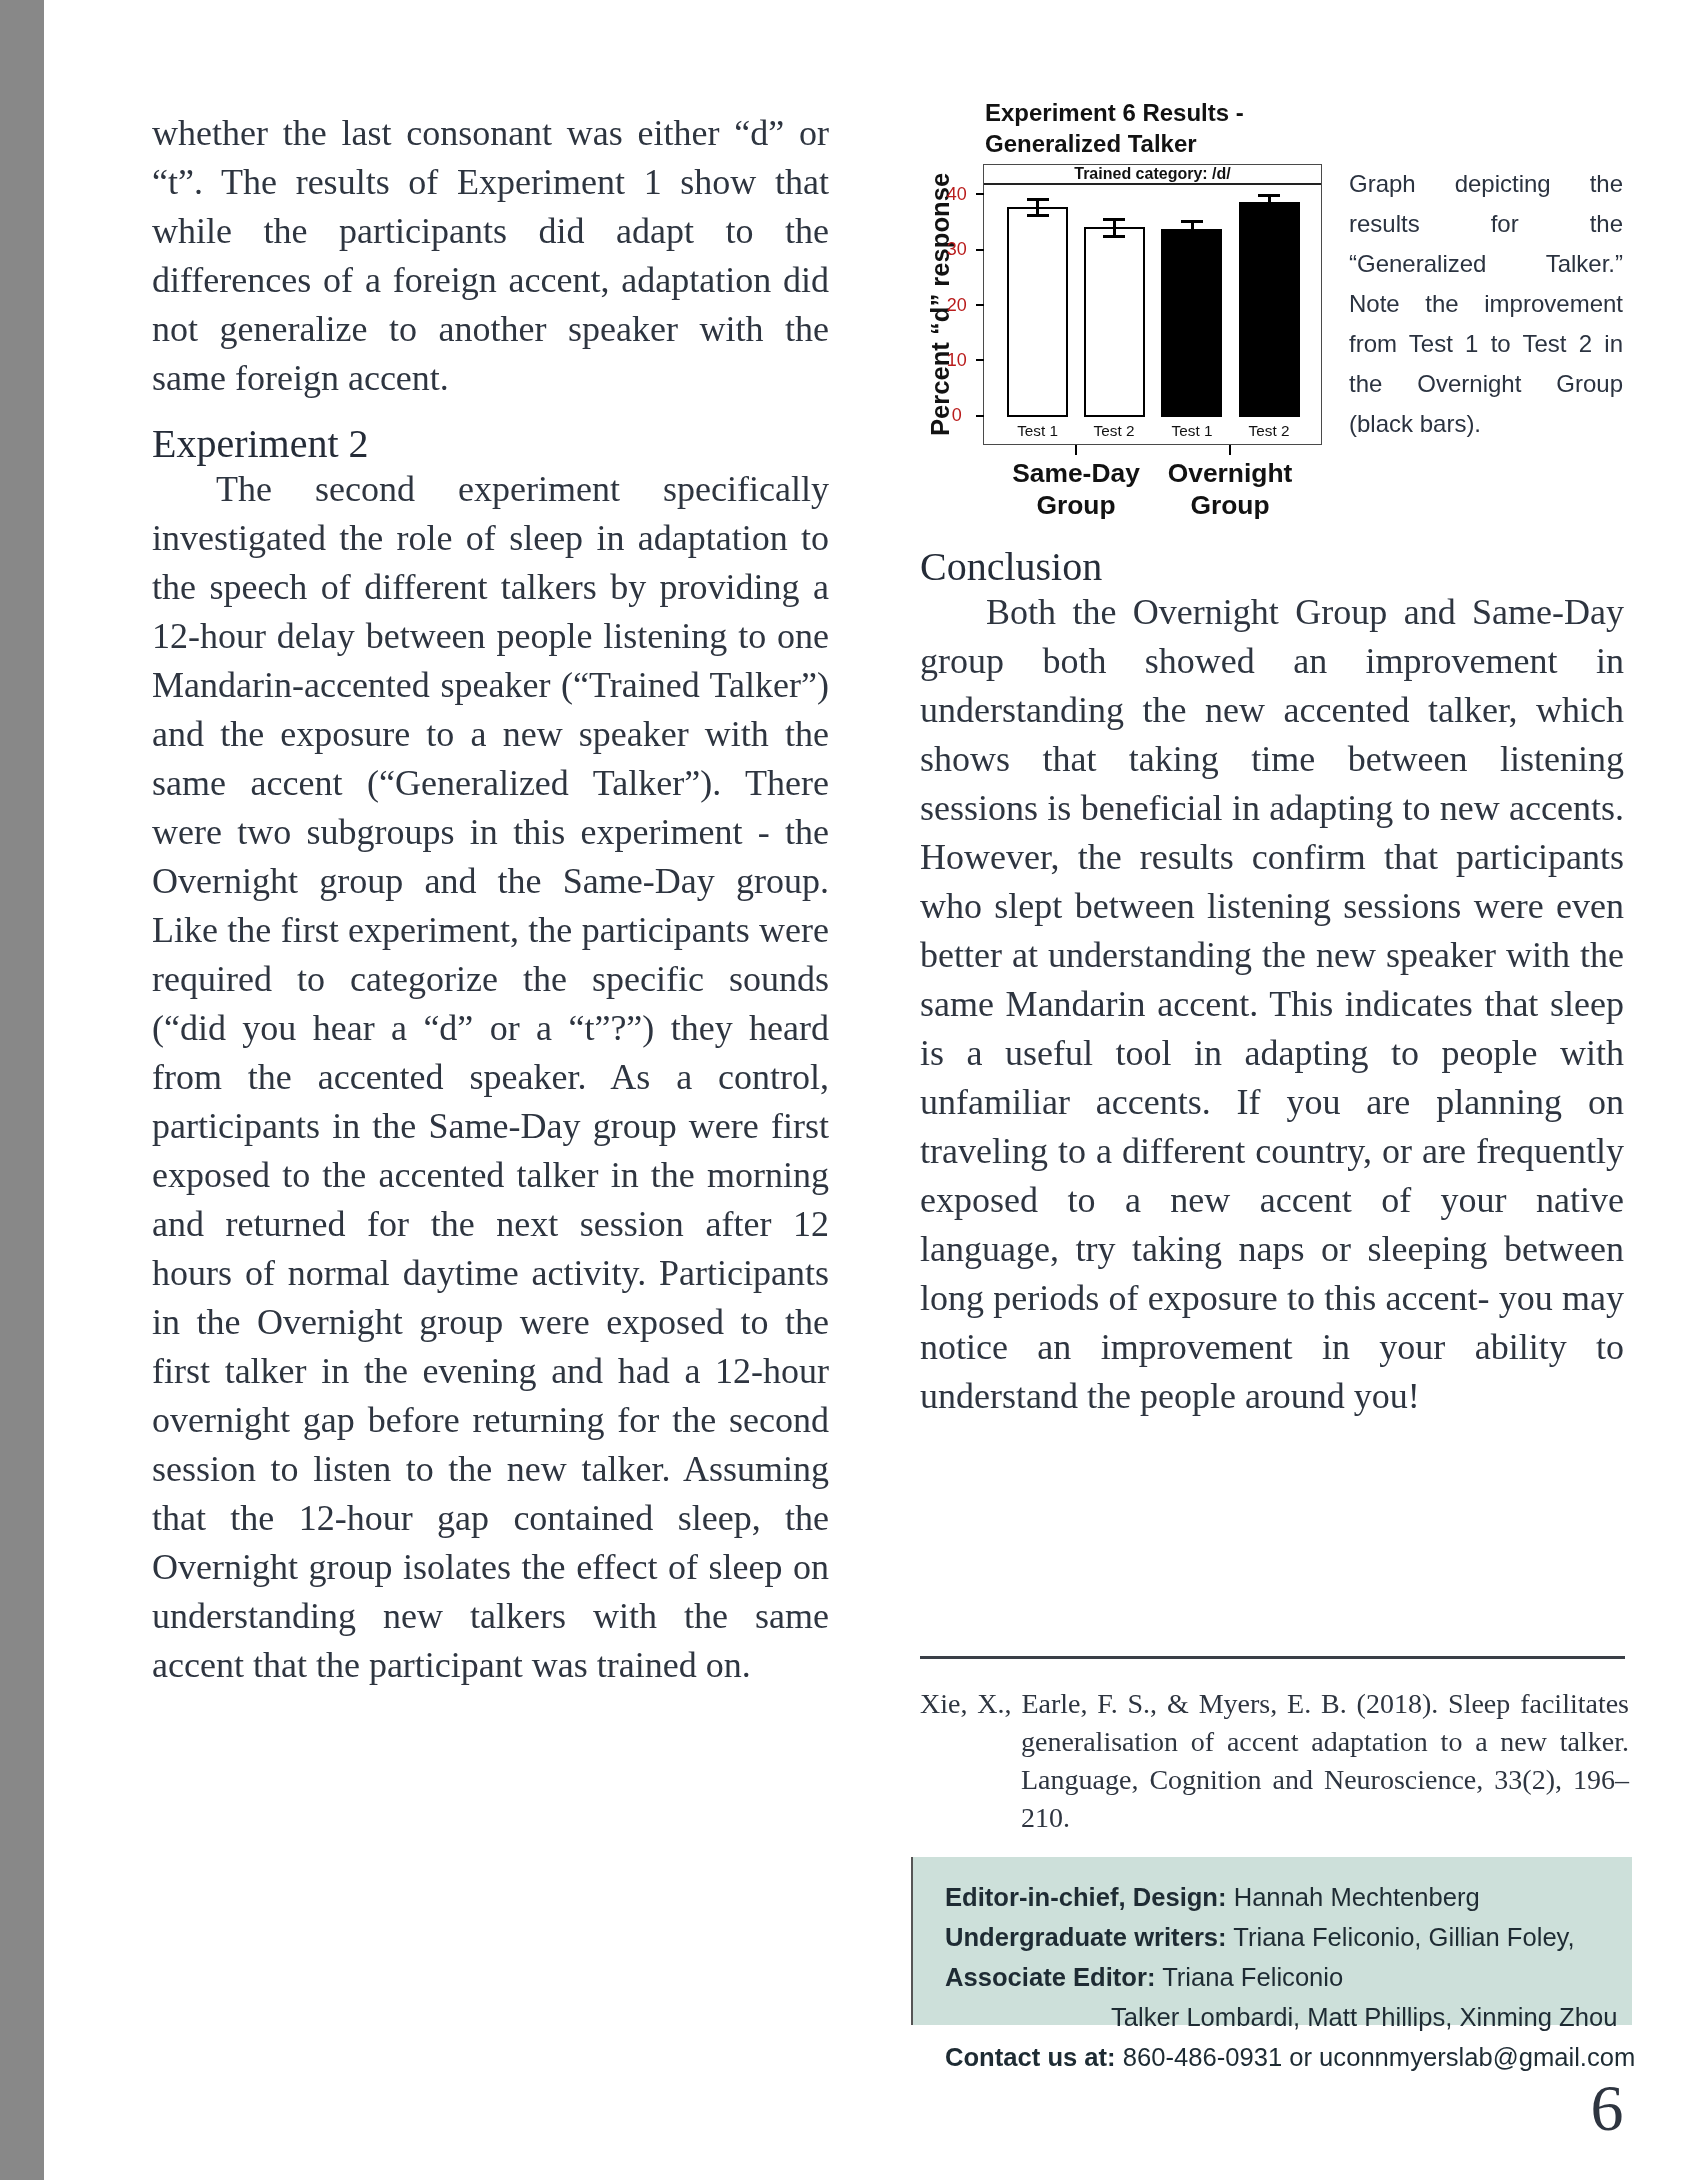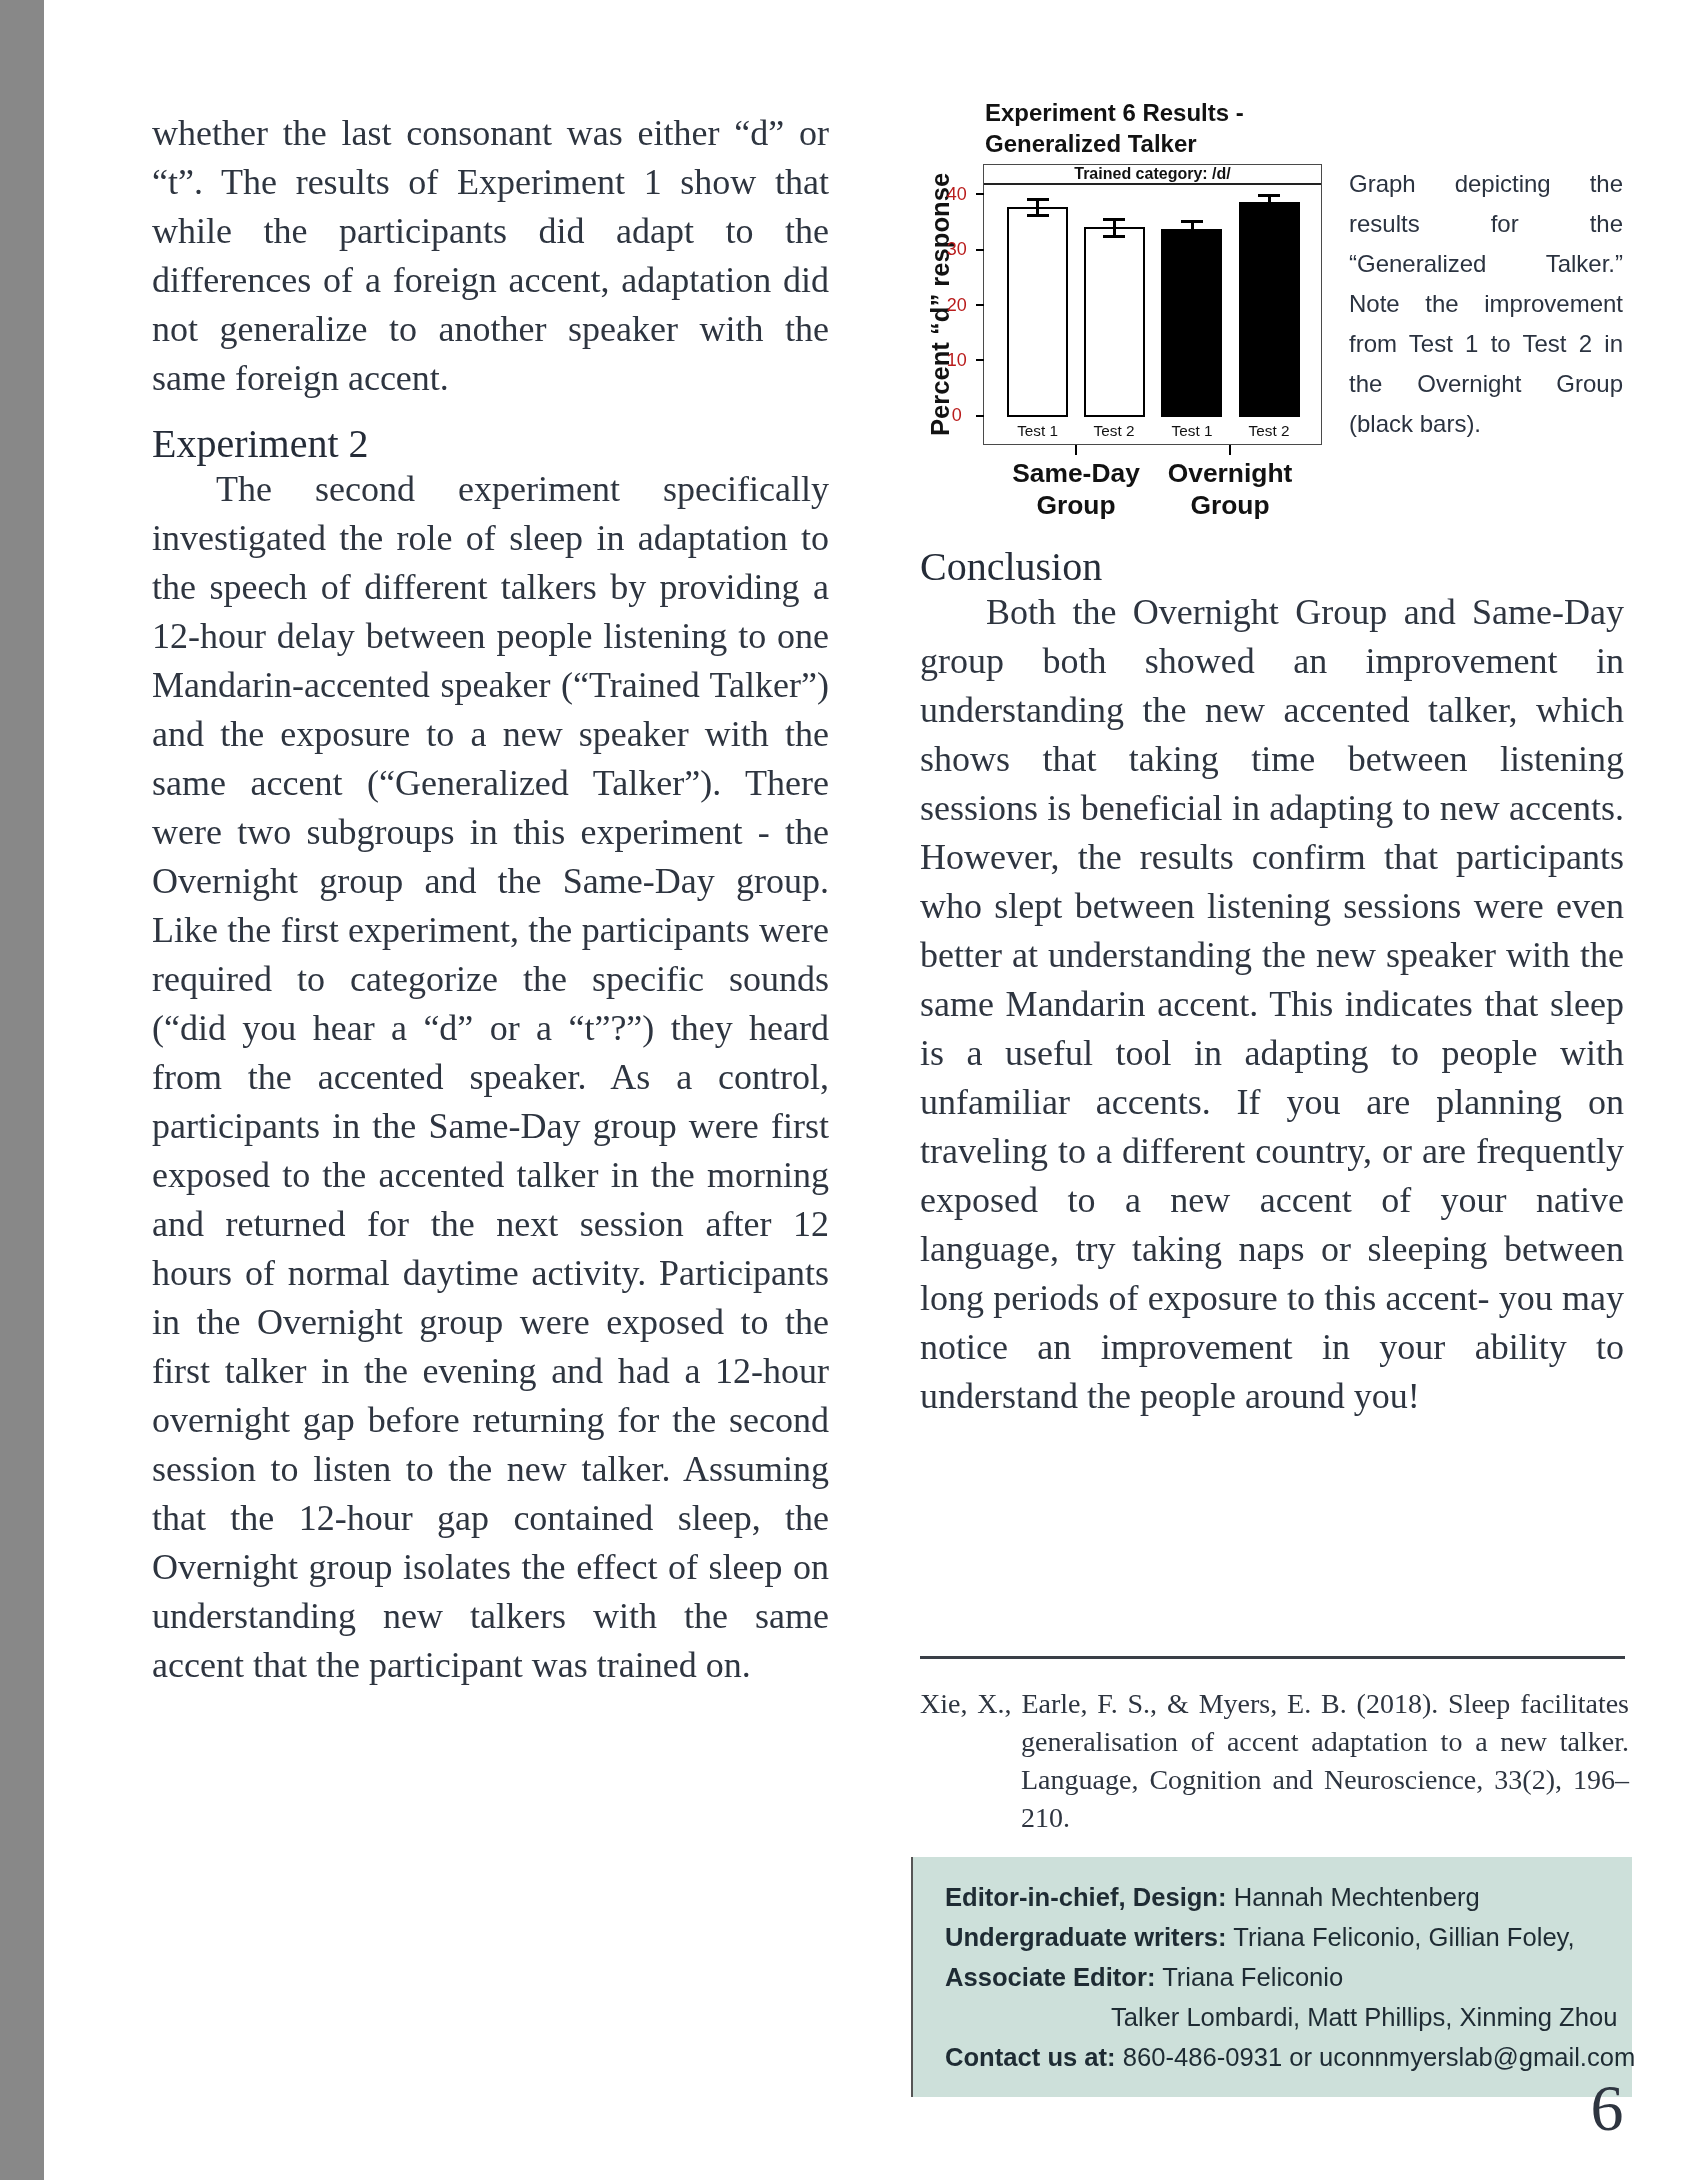--- a/index.html
+++ b/index.html
@@ -82,21 +82,21 @@
     background:#3a3f47;border:none;margin:0;
   }
   #reference{
     position:absolute;left:876px;top:1685px;width:709px;
     font-size:28px;line-height:38px;text-align:justify;
     padding-left:101px;text-indent:-101px;box-sizing:border-box;
     color:#2e3540;
   }
   
   #credits-box{
-    position:absolute;left:867px;top:1857px;width:721px;height:240px;
+    position:absolute;left:867px;top:1857px;width:721px;height:168px;
     background:#cde0da;border-left:2.6px solid #555;box-sizing:border-box;
     font-family:"Liberation Sans", sans-serif;
     font-size:25.6px;color:#1e2b33;
     padding:20.4px 17px 0 32px;
   }
   .credit-row{line-height:40px;white-space:nowrap;}
   .credit-row.indented{padding-left:166px;}
   .credit-label{font-weight:bold;}
   
   #page-number{

